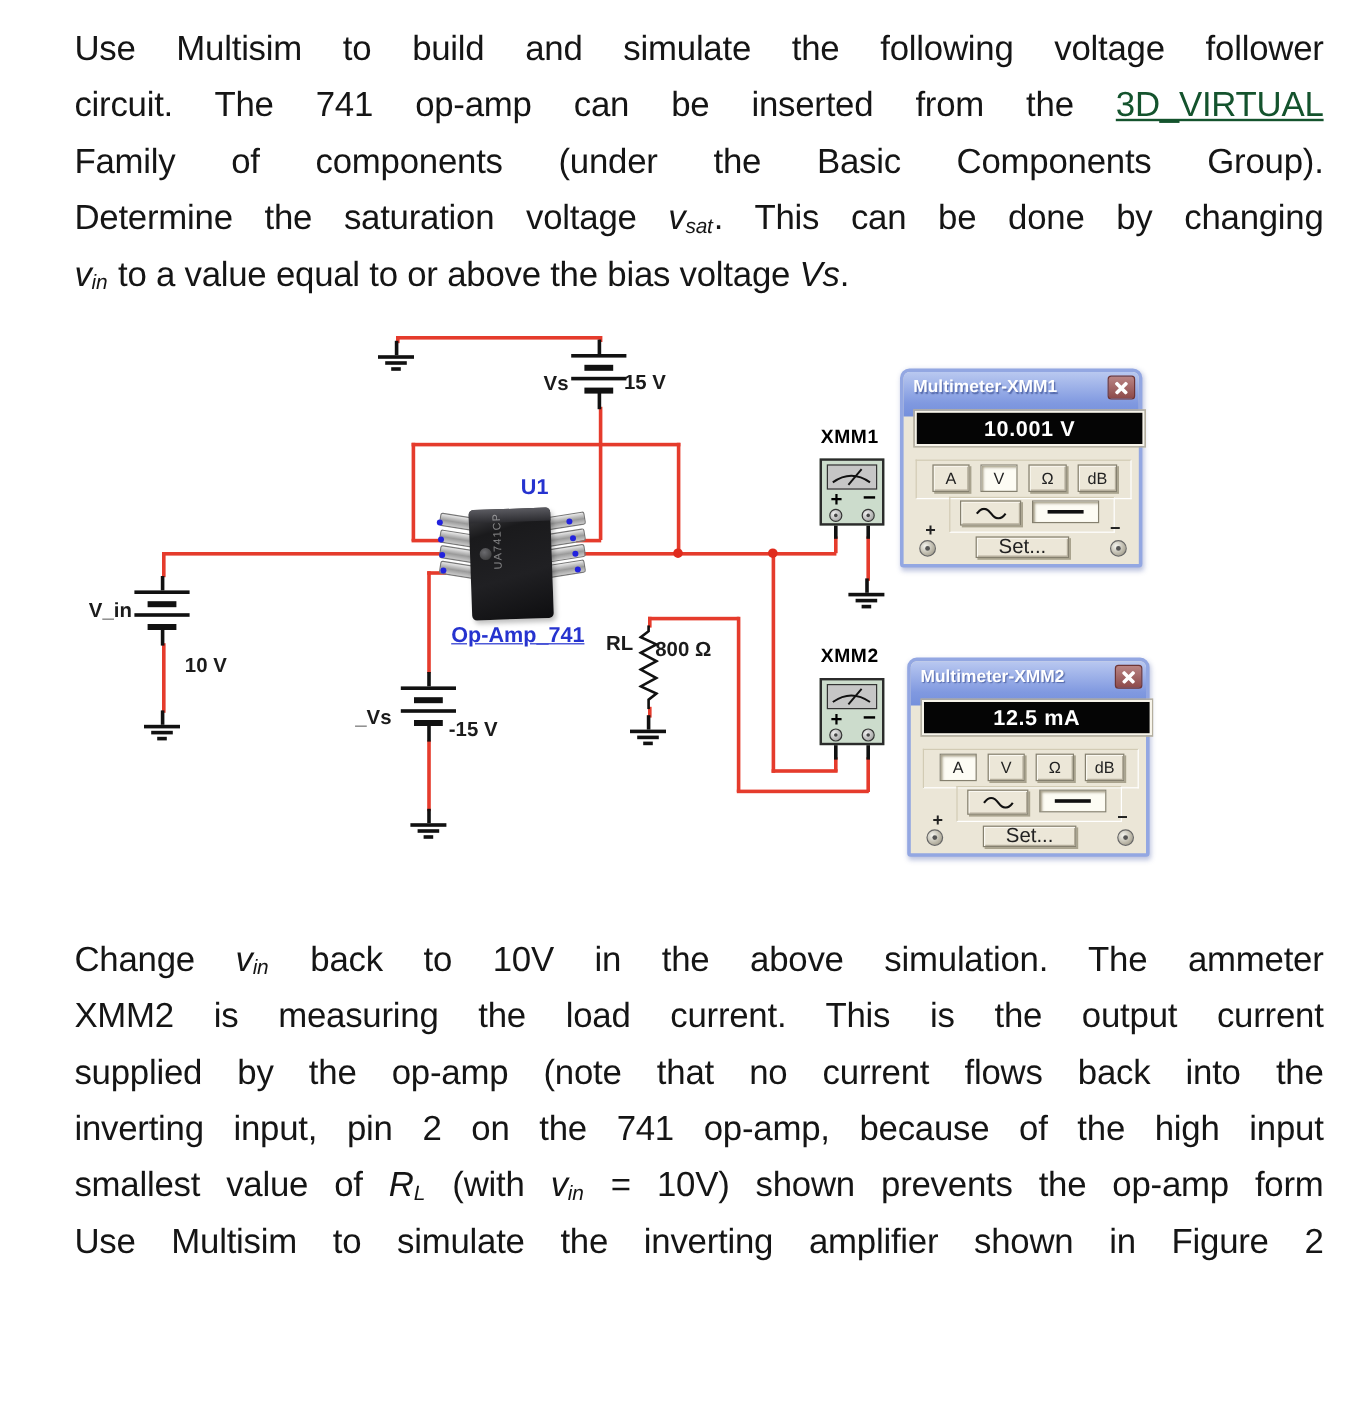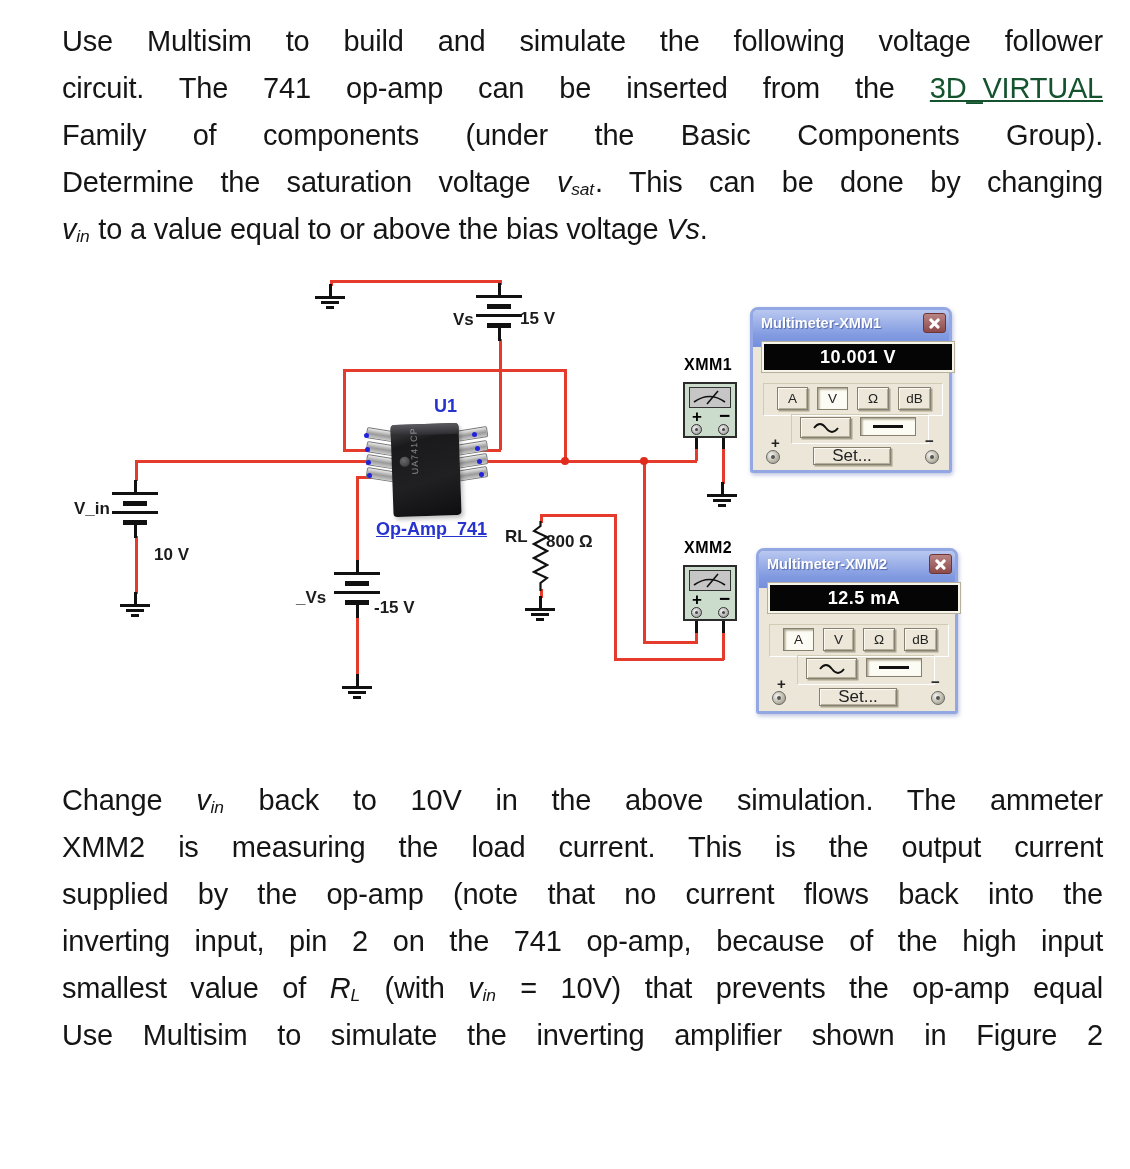--- a/index.html
+++ b/index.html
@@ -322,17 +322,17 @@
     <span class="mm-knob" style="left:13px;top:140px;"></span>
     <span class="mm-knob" style="left:172px;top:140px;"></span>
     <button class="mm-set" style="left:60px;top:137px;width:78px;height:18px;">Set...</button>
   </div>
 
   <div class="para" style="top:777px;">
       <div class="tline just"><span>Change </span><span class="seg-i">v</span><span class="seg-sub">in</span><span> back to 10V in the above simulation. The ammeter</span></div>
       <div class="tline just"><span>XMM2 is measuring the load current. This is the output current</span></div>
       <div class="tline just"><span>supplied by the op-amp (note that no current flows back into the</span></div>
       <div class="tline just"><span>inverting input, pin 2 on the 741 op-amp, because of the high input</span></div>
-      <div class="tline just"><span>smallest value of </span><span class="seg-i">R</span><span class="seg-sub">L</span><span> (with </span><span class="seg-i">v</span><span class="seg-sub">in</span><span> = 10V) that prevents the op-amp equal</span></div>
+      <div class="tline just"><span>smallest value of </span><span class="seg-i">R</span><span class="seg-sub">L</span><span> (with </span><span class="seg-i">v</span><span class="seg-sub">in</span><span> = 10V) shown prevents the op-amp form</span></div>
       <div class="tline just"><span>Use Multisim to simulate the inverting amplifier shown in Figure 2</span></div>
     </div>
 
 </div>
 
 </body></html>

